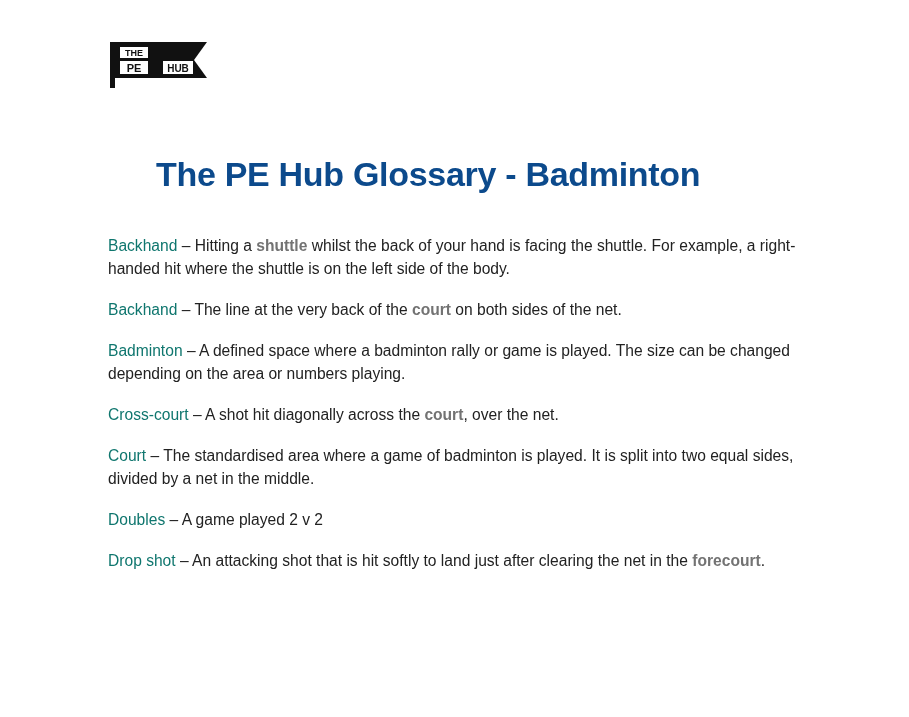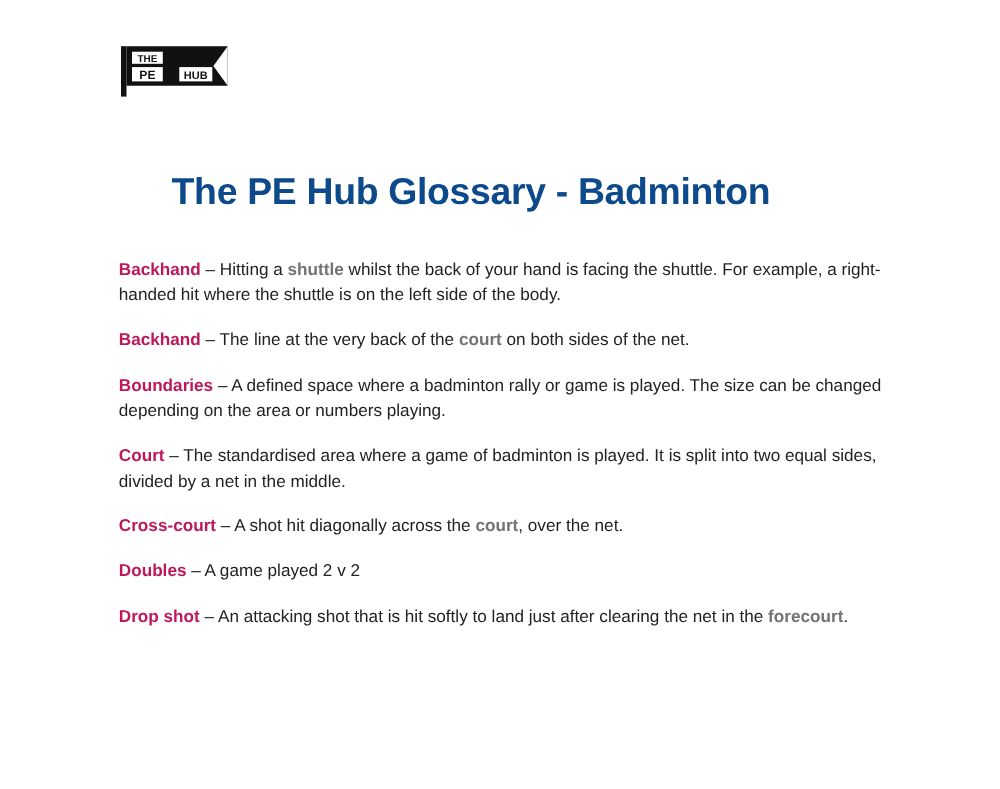--- a/index.html
+++ b/index.html
@@ -53,22 +53,22 @@
   .entry {
     font-size: 15.6px;
     line-height: 1.52;
     color: #222222;
     margin-bottom: 17px;
   }
   .entry:last-child {
     margin-bottom: 0;
   }
   .term {
-    color: #be185d;
-    font-weight: bold;
+    color: #0f766e;
+    font-weight: normal;
   }
   .definition b {
     color: #737373;
     font-weight: bold;
   }
 </style>
 </head>
 <body>
 
 <div class="page">
@@ -91,20 +91,20 @@
       <rect x="55" y="21" width="30" height="13" fill="#ffffff"></rect>
       <text x="70" y="32" font-family="'Liberation Sans', sans-serif" font-size="10" font-weight="bold" fill="#111111" text-anchor="middle">HUB</text>
     </svg>
   </div>
 
   <h1 class="doc-title">The PE Hub Glossary - Badminton</h1>
 
   <div class="glossary">
       <p class="entry"><span class="term">Backhand</span><span> – </span><span class="definition"><span>Hitting a </span><b>shuttle</b><span> whilst the back of your hand is facing the shuttle. For example, a right-handed hit where the shuttle is on the left side of the body.</span></span></p>
       <p class="entry"><span class="term">Backhand</span><span> – </span><span class="definition"><span>The line at the very back of the </span><b>court</b><span> on both sides of the net.</span></span></p>
-      <p class="entry"><span class="term">Boundaries</span><span> – </span><span class="definition"><span>A defined space where a badminton rally or game is played. The size can be changed depending on the area or numbers playing.</span></span></p>
+      <p class="entry"><span class="term">Badminton</span><span> – </span><span class="definition"><span>A defined space where a badminton rally or game is played. The size can be changed depending on the area or numbers playing.</span></span></p>
+      <p class="entry"><span class="term">Cross-court</span><span> – </span><span class="definition"><span>A shot hit diagonally across the </span><b>court</b><span>, over the net.</span></span></p>
       <p class="entry"><span class="term">Court</span><span> – </span><span class="definition"><span>The standardised area where a game of badminton is played. It is split into two equal sides, divided by a net in the middle.</span></span></p>
-      <p class="entry"><span class="term">Cross-court</span><span> – </span><span class="definition"><span>A shot hit diagonally across the </span><b>court</b><span>, over the net.</span></span></p>
       <p class="entry"><span class="term">Doubles</span><span> – </span><span class="definition"><span>A game played 2 v 2</span></span></p>
       <p class="entry"><span class="term">Drop shot</span><span> – </span><span class="definition"><span>An attacking shot that is hit softly to land just after clearing the net in the </span><b>forecourt</b><span>.</span></span></p>
     </div>
 
 </div>
 
 </body></html>

